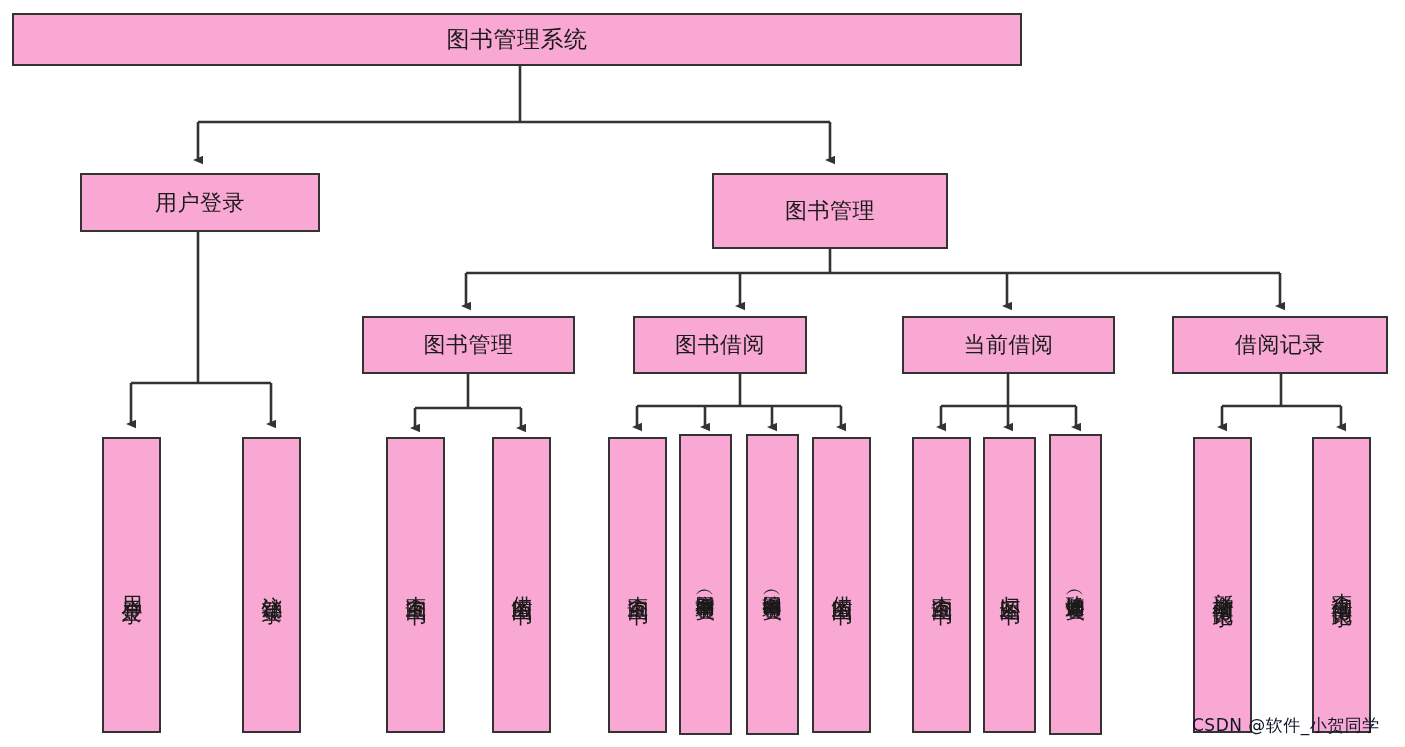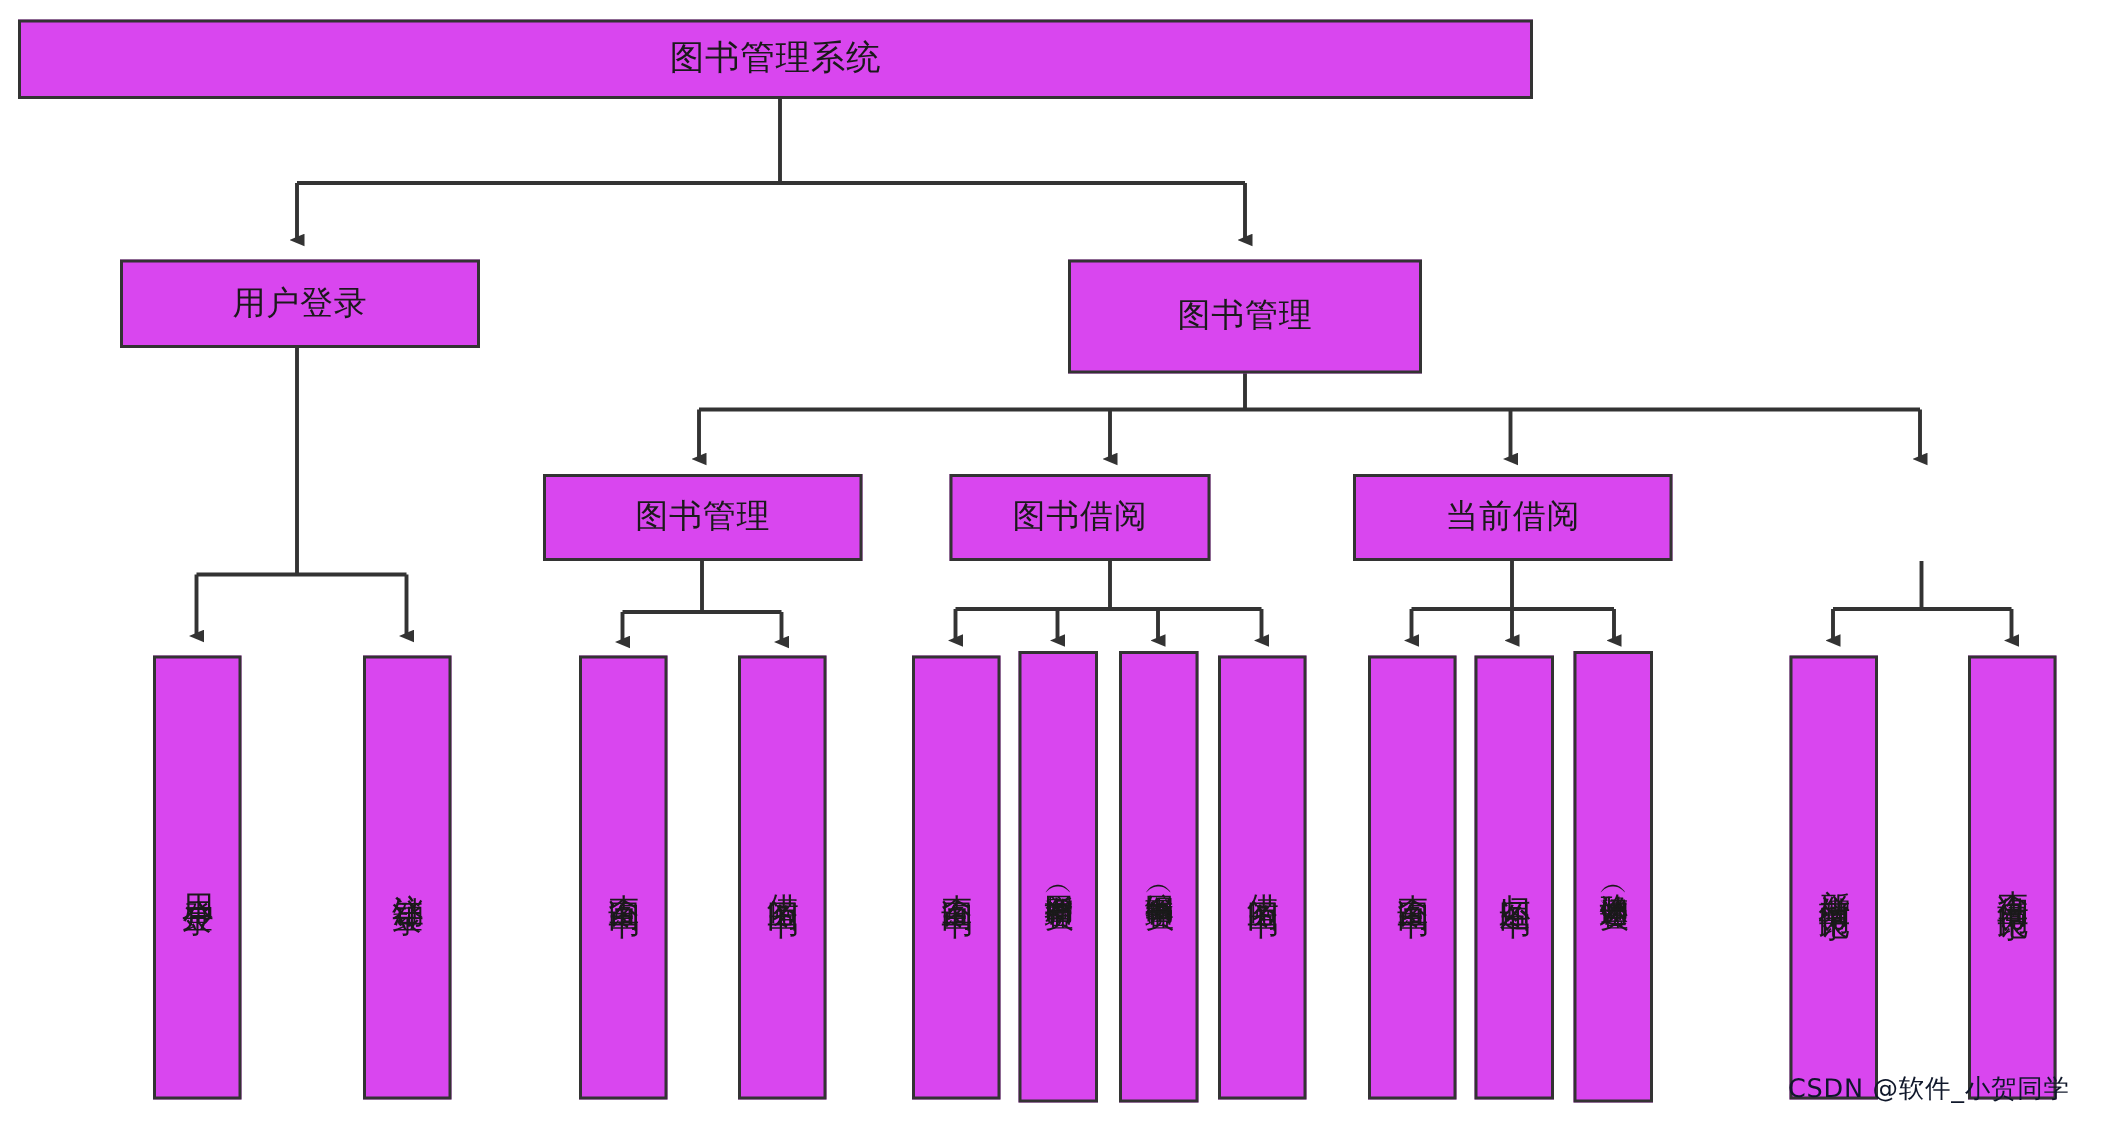--- a/index.html
+++ b/index.html
@@ -22,21 +22,21 @@
     left: 0;
     top: 0;
     width: 1405px;
     height: 747px;
     pointer-events: none;
   }
   .node {
     position: absolute;
     box-sizing: border-box;
     border: 2.5px solid #333333;
-    background: #d946ef;
+    background: #f9a8d4;
     display: flex;
     align-items: center;
     justify-content: center;
     color: #1a1a1a;
   }
   .node .label {
     text-align: center;
     line-height: 1.18;
     letter-spacing: 0.5px;
   }
@@ -145,20 +145,23 @@
 
   <div class="node horizontal" style="left:362px; top:316px; width:213px; height:58px;">
     <span class="label">图书管理</span>
   </div>
   <div class="node horizontal" style="left:633px; top:316px; width:174px; height:58px;">
     <span class="label">图书借阅</span>
   </div>
   <div class="node horizontal" style="left:902px; top:316px; width:213px; height:58px;">
     <span class="label">当前借阅</span>
   </div>
+  <div class="node horizontal" style="left:1172px; top:316px; width:216px; height:58px;">
+    <span class="label">借阅记录</span>
+  </div>
 
   <div class="node vertical" style="left:102px; top:437px; width:59px; height:296px;">
     <span class="label">用户登录</span>
   </div>
   <div class="node vertical" style="left:242px; top:437px; width:59px; height:296px;">
     <span class="label">注销登录</span>
   </div>
 
   <div class="node vertical" style="left:386px; top:437px; width:59px; height:296px;">
     <span class="label">查询图书</span>

